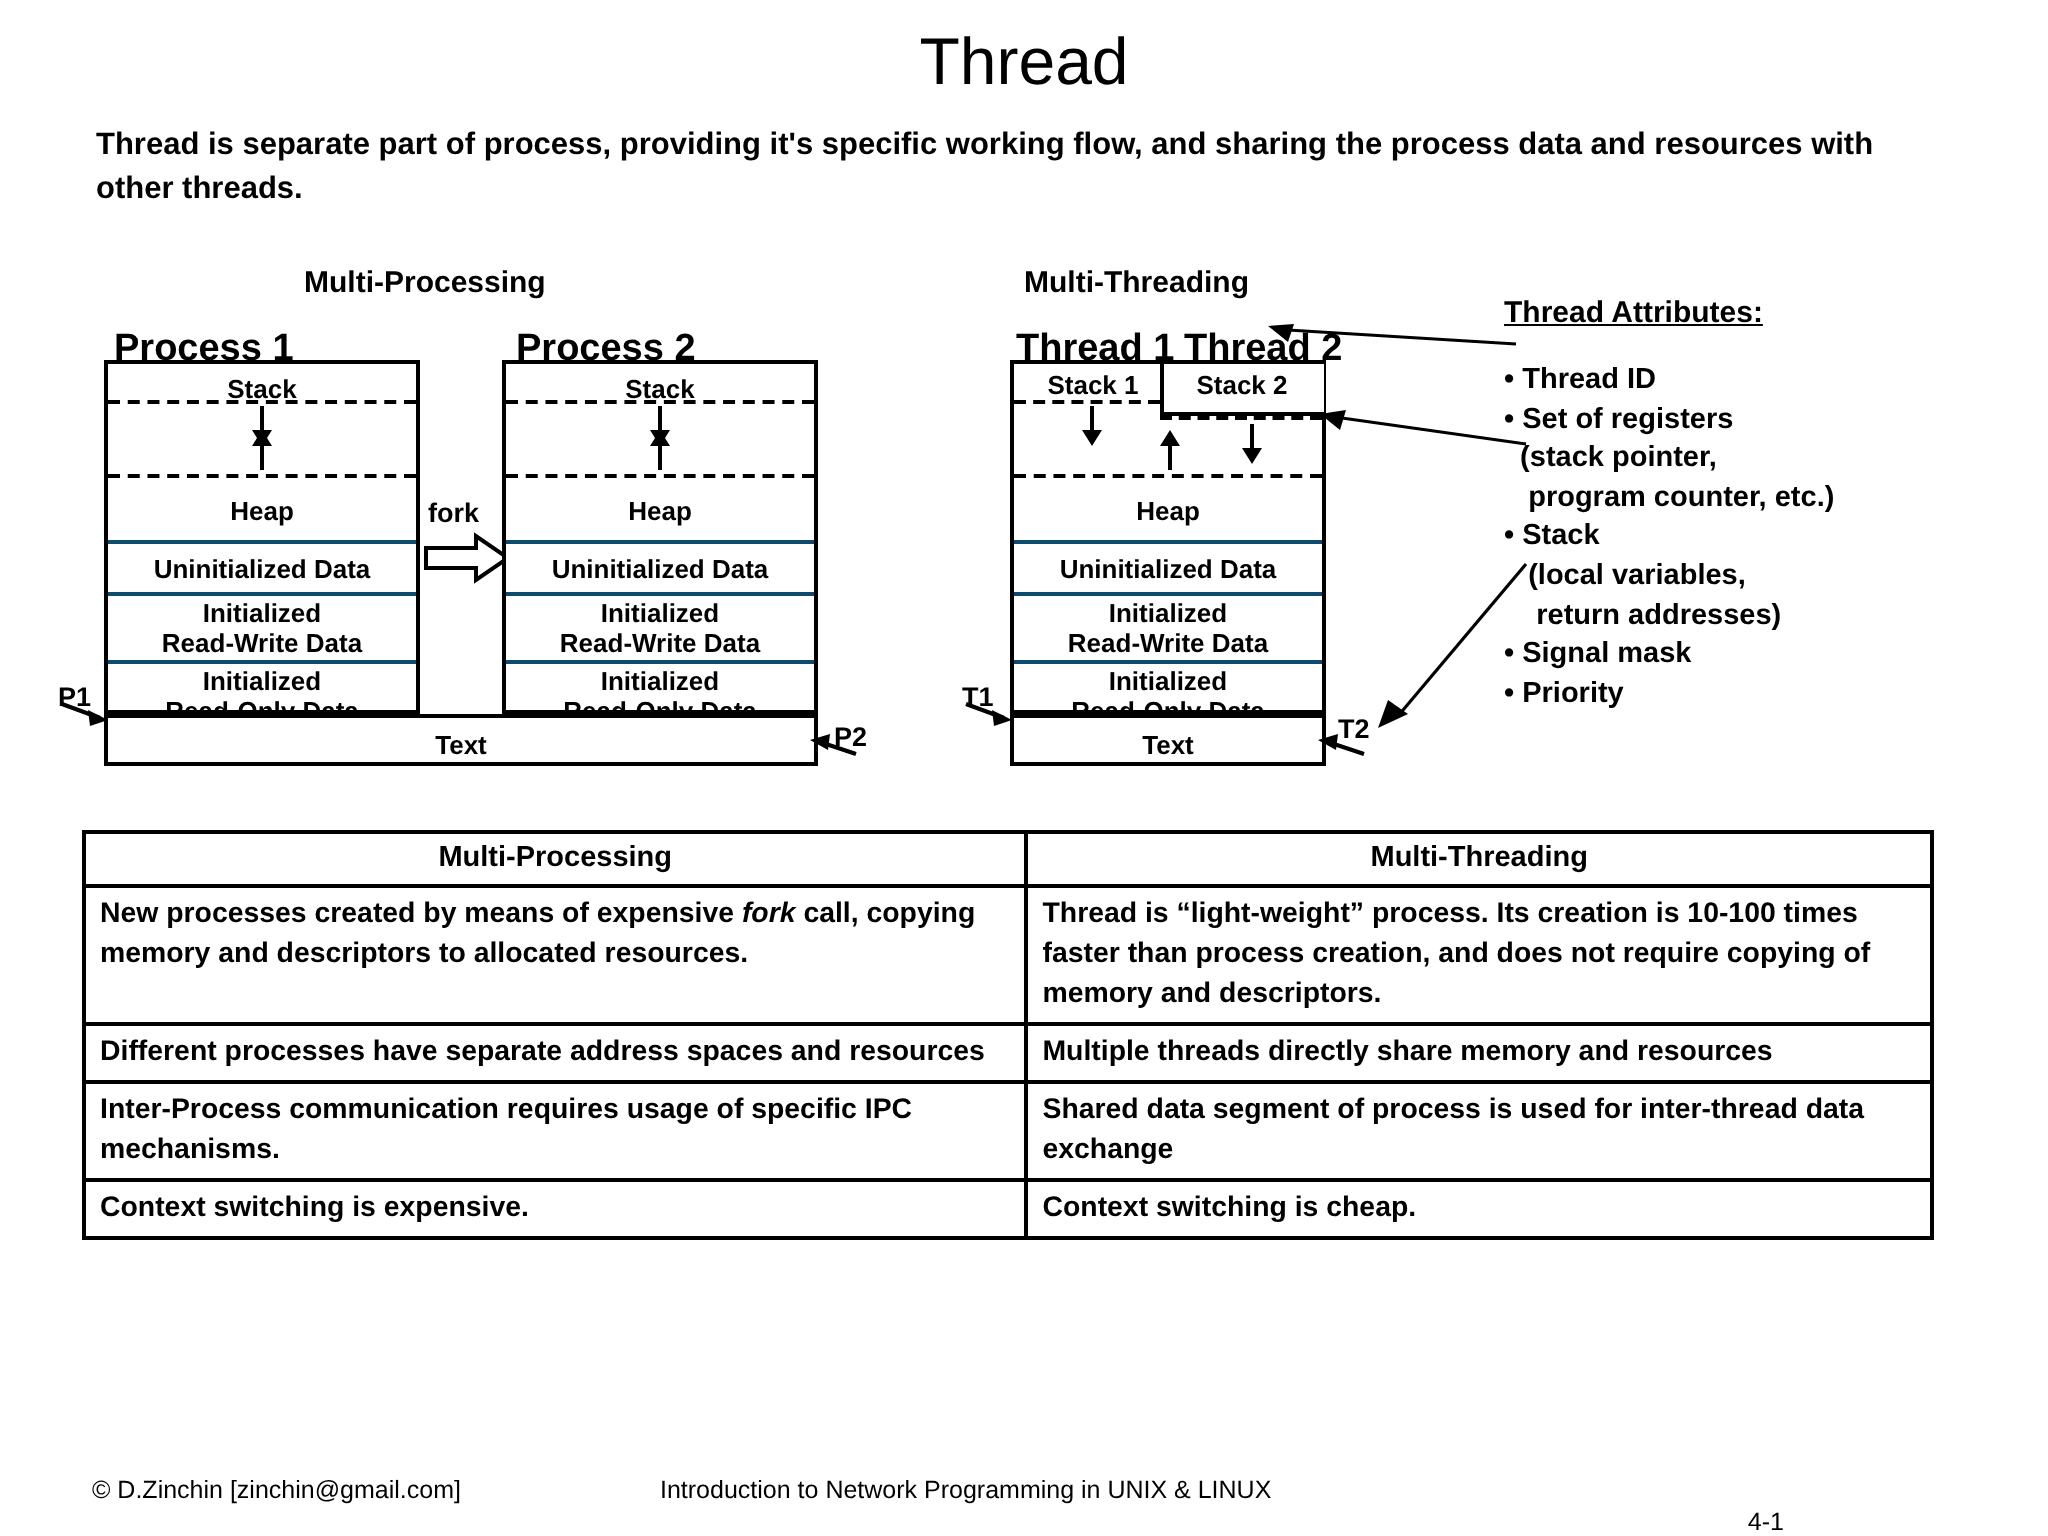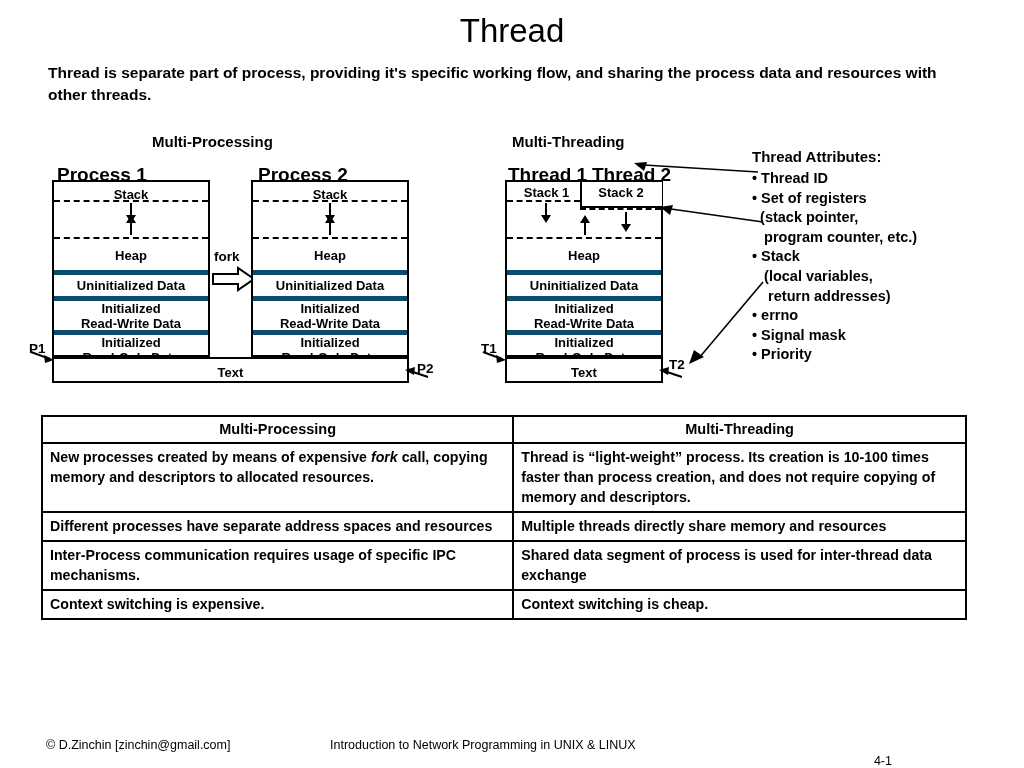--- a/index.html
+++ b/index.html
@@ -74,21 +74,21 @@
     left: 0; right: 0;
     display: flex;
     align-items: center;
     justify-content: center;
     text-align: center;
     font-size: 13px;
     font-weight: bold;
     line-height: 15px;
     white-space: nowrap;
   }
-  .seg.border-top { border-top: 5px solid #0c4a6e; }
+  .seg.border-top { border-top: 2px solid #0c4a6e; }
 
   .stack-label, .heap-label {
     position: absolute;
     left: 0; right: 0;
     text-align: center;
     font-size: 13px;
     font-weight: bold;
   }
 
   
@@ -142,21 +142,22 @@
 
   
   #attrs {
     position: absolute;
     left: 752px; top: 148px;
     width: 266px;
   }
   #attrs-title {
     font-size: 15px;
     font-weight: bold;
-    margin-bottom: 4px;
+    text-decoration: underline;
+    margin-bottom: 16px;
     white-space: nowrap;
   }
   #attrs ul {
     list-style: none;
     margin: 0; padding: 0;
   }
   #attrs li {
     font-size: 14.5px;
     font-weight: bold;
     line-height: 19.6px;
@@ -348,21 +349,20 @@
 <div id="attrs">
   <div id="attrs-title">Thread Attributes:</div>
   <ul>
     <li>• Thread ID</li>
     <li>• Set of registers</li>
     <li>  (stack pointer,</li>
     <li>   program counter, etc.)</li>
     <li>• Stack</li>
     <li>   (local variables,</li>
     <li>    return addresses)</li>
-    <li>• errno</li>
     <li>• Signal mask</li>
     <li>• Priority</li>
   </ul>
 </div>
 
 <table id="cmp-table">
   <colgroup>
       <col class="c1">
       <col class="c2">
     </colgroup>

